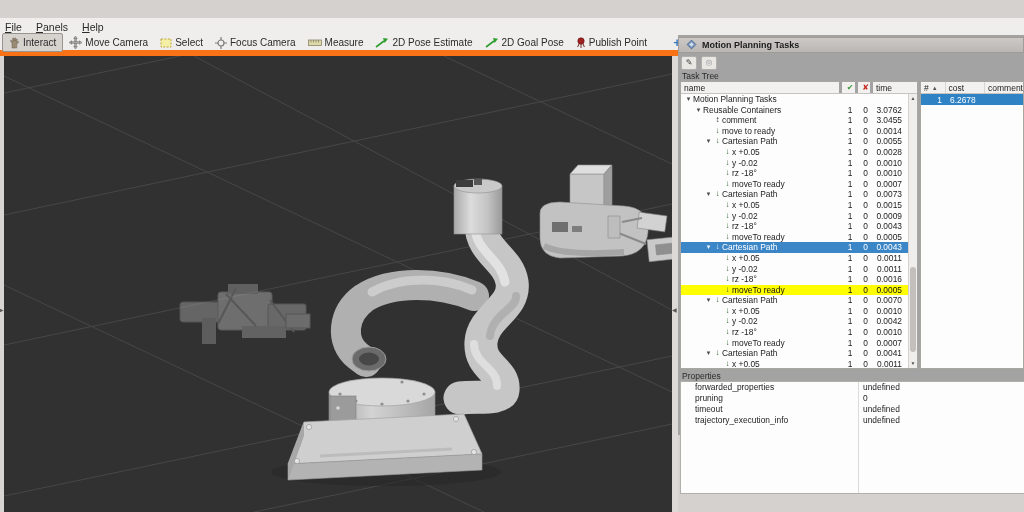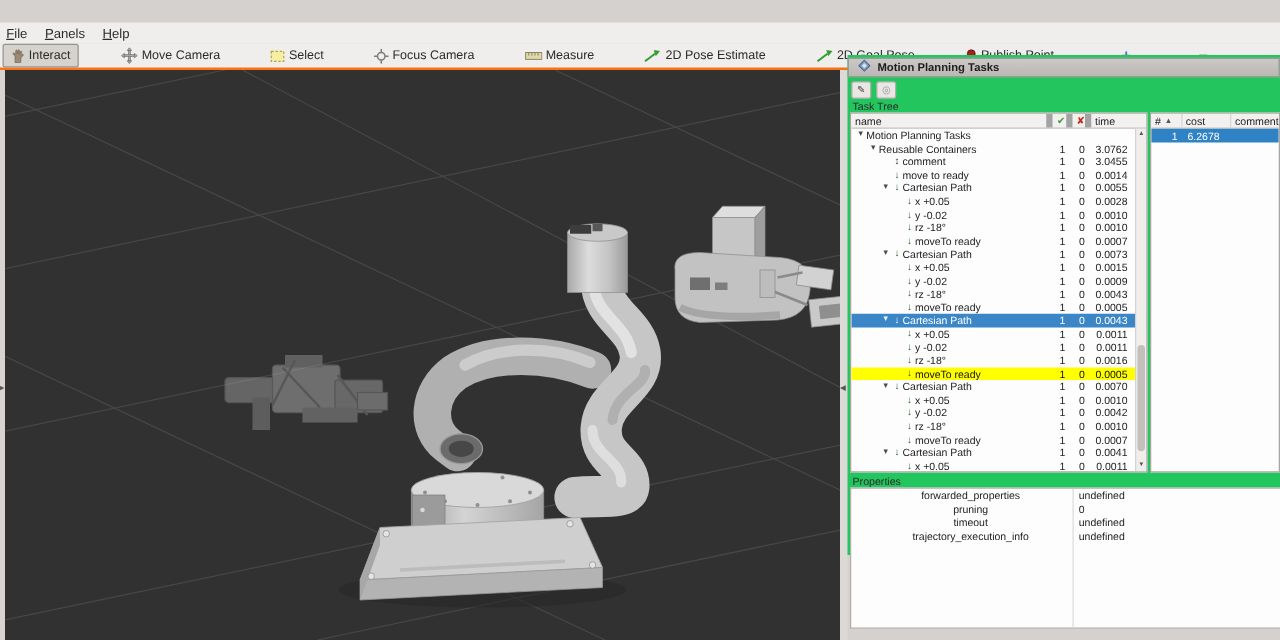--- a/index.html
+++ b/index.html
@@ -17,53 +17,53 @@
     font-size:8px; line-height:11px; text-align:center; color:#6b6763; }
 
   
   .menubar { position:absolute; left:0; top:18px; width:1024px; height:17px; background:#f0eeec;
     display:flex; align-items:center; padding-left:5px; gap:14px; }
   .menu-item { font-size:10.5px; color:#2b2b2b; }
   .menu-item::first-letter { text-decoration:underline; }
 
   
   .toolbar { position:absolute; left:0; top:35px; width:1024px; height:21px; background:#f0eeec;
-    border-bottom:2px solid #f97316; display:flex; align-items:center; padding-left:2px;gap:28px; }
+    border-bottom:6px solid #f97316; display:flex; align-items:center; padding-left:2px; }
   .tbtn { display:flex; align-items:center; gap:3px; height:19px; padding:0 6px; font-size:10px; color:#2b2b2b; }
   .tbtn.pressed { background:#d6d2ce; border:1px solid #98948f; border-radius:2px; }
   .tbtn svg { display:block; }
   .tbtn-add,.tbtn-rem { margin-left:14px; font-size:13px; font-weight:bold; }
   .tbtn-add { color:#3a7bc0; }
   .tbtn-rem { color:#1d6a6b; position:relative; }
   .tbtn-rem .dd { position:absolute; right:-4px; bottom:-1px; font-size:5px; color:#222; }
 
   
   .leftstrip { position:absolute; left:0; top:56px; width:4px; height:456px; background:#d7d4d1; }
   .leftstrip .handle { position:absolute; left:-1px; top:250px; font-size:6px; color:#5a5a5a; }
   .viewport { position:absolute; left:4px; top:56px; width:668px; height:456px; background:#313131; }
   .splitter { position:absolute; left:672px; top:56px; width:6px; height:456px; background:#dcd9d6; }
   .splitter .handle { position:absolute; left:0px; top:250px; font-size:6px; color:#555; }
 
   
-  .panel { position:absolute; left:678px; top:44px; width:346px; height:400px; background:#22c55e; }
+  .panel { position:absolute; left:678px; top:35px; width:346px; height:400px; background:#a3a3a3; }
   .panel-titlebar { position:absolute; left:0; top:2px; width:346px; height:16px;
     background:linear-gradient(#cbc8c5,#bab7b4); border:1px solid #a09c98;
     display:flex; align-items:center; gap:5px; padding-left:7px; }
   .panel-titlebar .ptitle { font-size:9px; font-weight:bold; color:#1d1d1d; }
   .ptoolrow { position:absolute; left:3px; top:21px; display:flex; gap:4px; }
   .ptool { width:16px; height:14px; background:#e9e7e4; border:1px solid #b2aeaa; border-radius:2px;
     font-size:8px; line-height:12px; text-align:center; color:#444; }
   .ptool.dim { color:#999; }
   .sec-label { position:absolute; font-size:8.5px; color:#2a2a2a; }
 
   
   .tree { position:absolute; left:2px; top:46px; width:238px; height:288px; background:#fdfdfd;
     border:1px solid #a9a5a1; overflow:hidden; }
   .thead { display:flex; height:12px; background:#f2f1f0; border-bottom:1px solid #c6c3c0; font-size:8.5px; }
-  .thead .hc { border-right:5px solid #a3a3a3; display:flex; align-items:center; padding-left:3px; }
+  .thead .hc { border-right:3px solid #a3a3a3; display:flex; align-items:center; padding-left:3px; }
   .h-name { flex:1; }
   .h-chk { width:16px; color:#3a9a3a; justify-content:center; font-size:8px; }
   .h-x { width:15px; color:#c3271d; justify-content:center; font-size:8px; }
   .h-time { width:44px; }
   .tbody { position:absolute; left:0; top:12px; right:0; bottom:0; overflow:hidden; }
   .trow { display:flex; height:10.6px; align-items:center; font-size:8.4px; line-height:10.6px; }
   .trow .tname { flex:1; display:flex; align-items:center; white-space:nowrap; overflow:hidden; }
   .trow .exp { width:9px; font-size:7px; color:#4a4a4a; text-align:center; flex:none; }
   .trow .sicon { width:9px; font-size:8px; font-weight:bold; color:#245c24; text-align:center; flex:none; }
   .trow .sicon.ud { color:#1e1e1e; }
@@ -92,21 +92,21 @@
   .srow.sel { background:#2f83c4; color:#fff; }
   .srow .c-num { width:26px; text-align:right; padding-right:5px; }
   .srow .c-cost { width:42px; padding-left:3px; }
   .srow .c-comment { flex:1; }
 
   
   .props { position:absolute; left:2px; top:346px; width:344px; height:113px; background:#fdfdfd;
     border:1px solid #b2aeaa; border-right:none; overflow:hidden; }
   .props .divider { position:absolute; left:177px; top:0; bottom:0; width:1px; background:#dddbd8; }
   .prow { display:flex; height:10.8px; align-items:center; font-size:8.4px; }
-  .prow .pname { width:177px; padding-left:14px;text-align:center; }
+  .prow .pname { width:177px; padding-left:14px; }
   .prow .pval { flex:1; padding-left:5px; }
 </style>
 </head>
 <body>
 
 <div id="app">
 
 
   <div class="menubar">
     <span class="menu-item">File</span>

